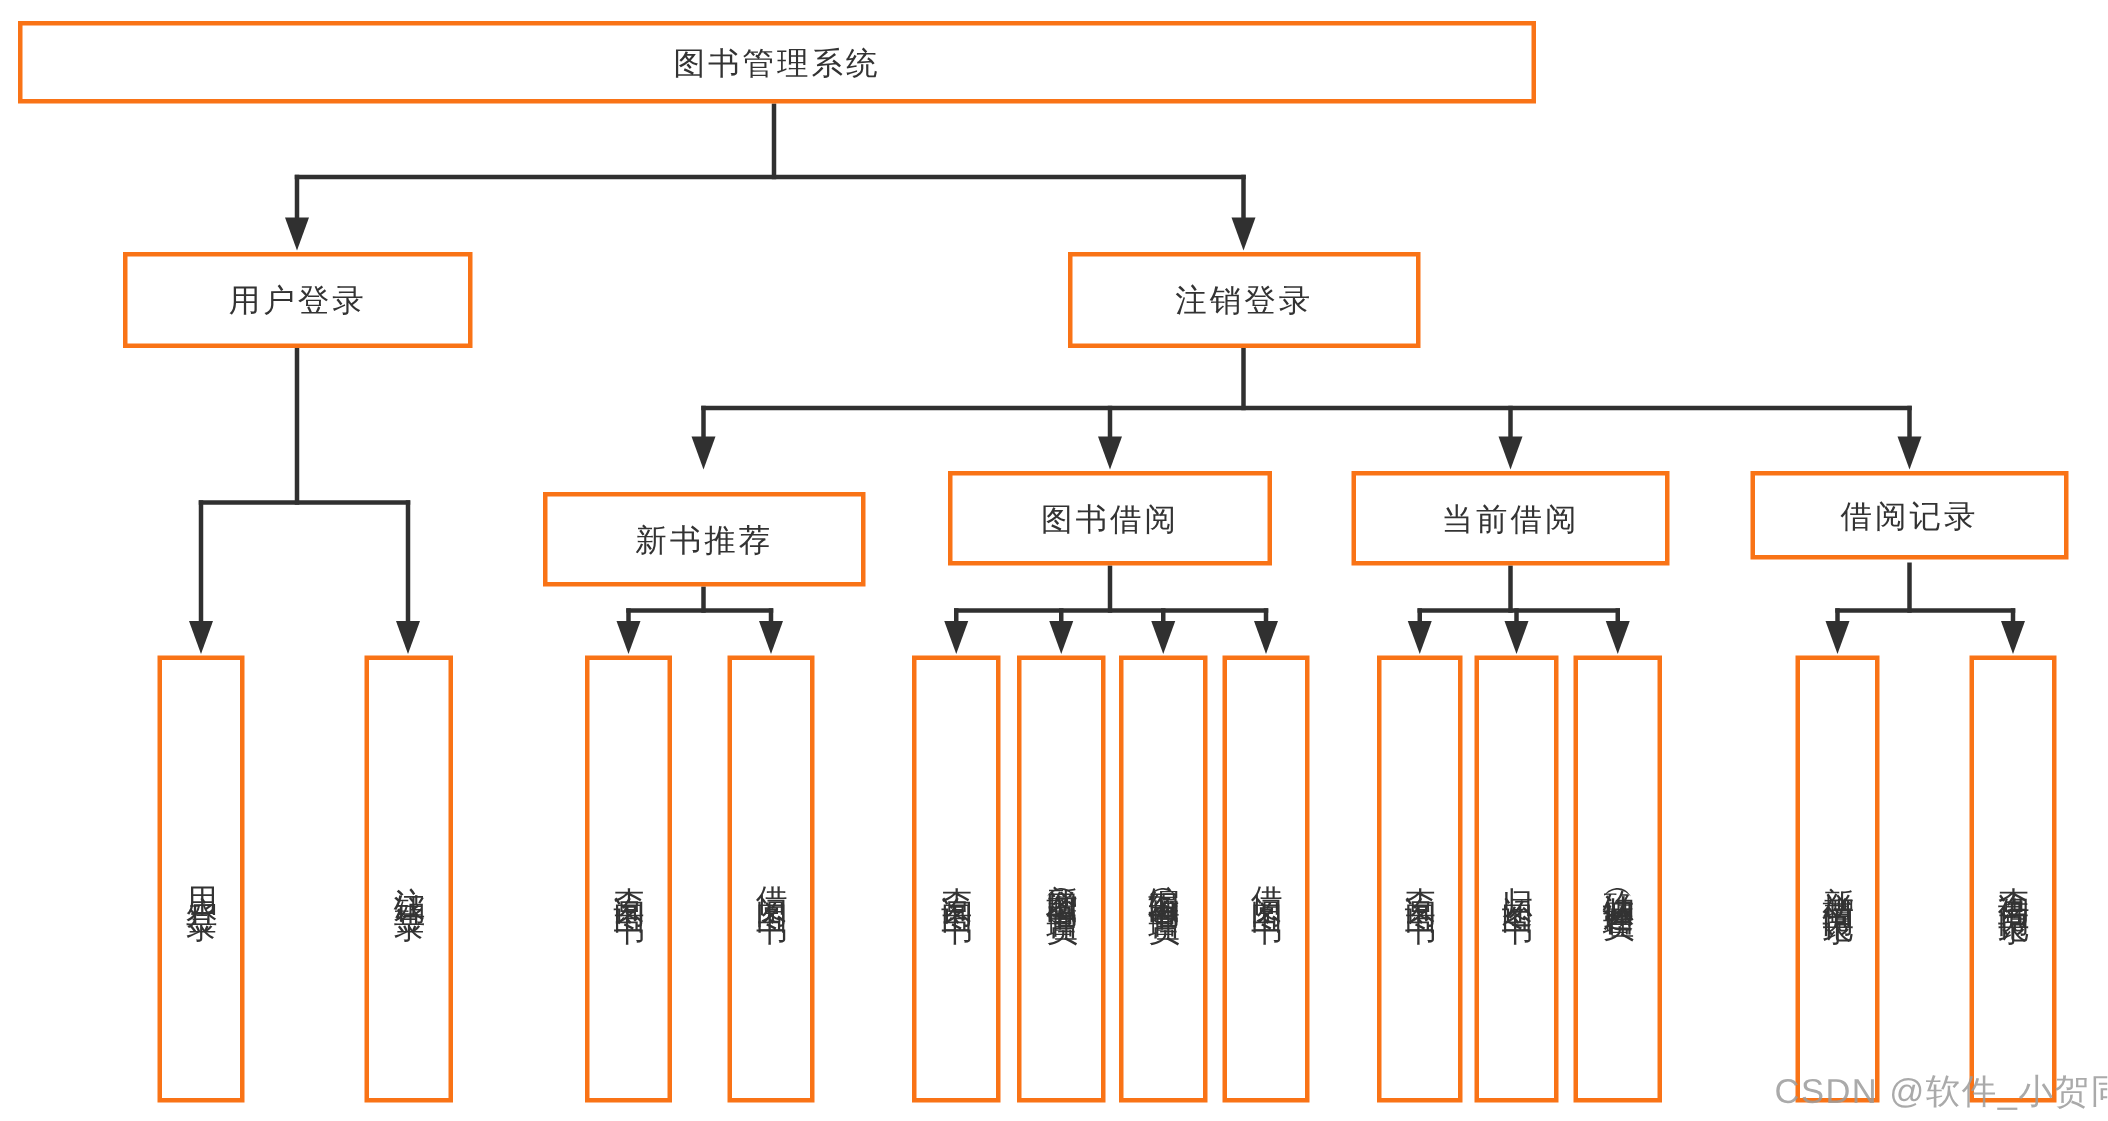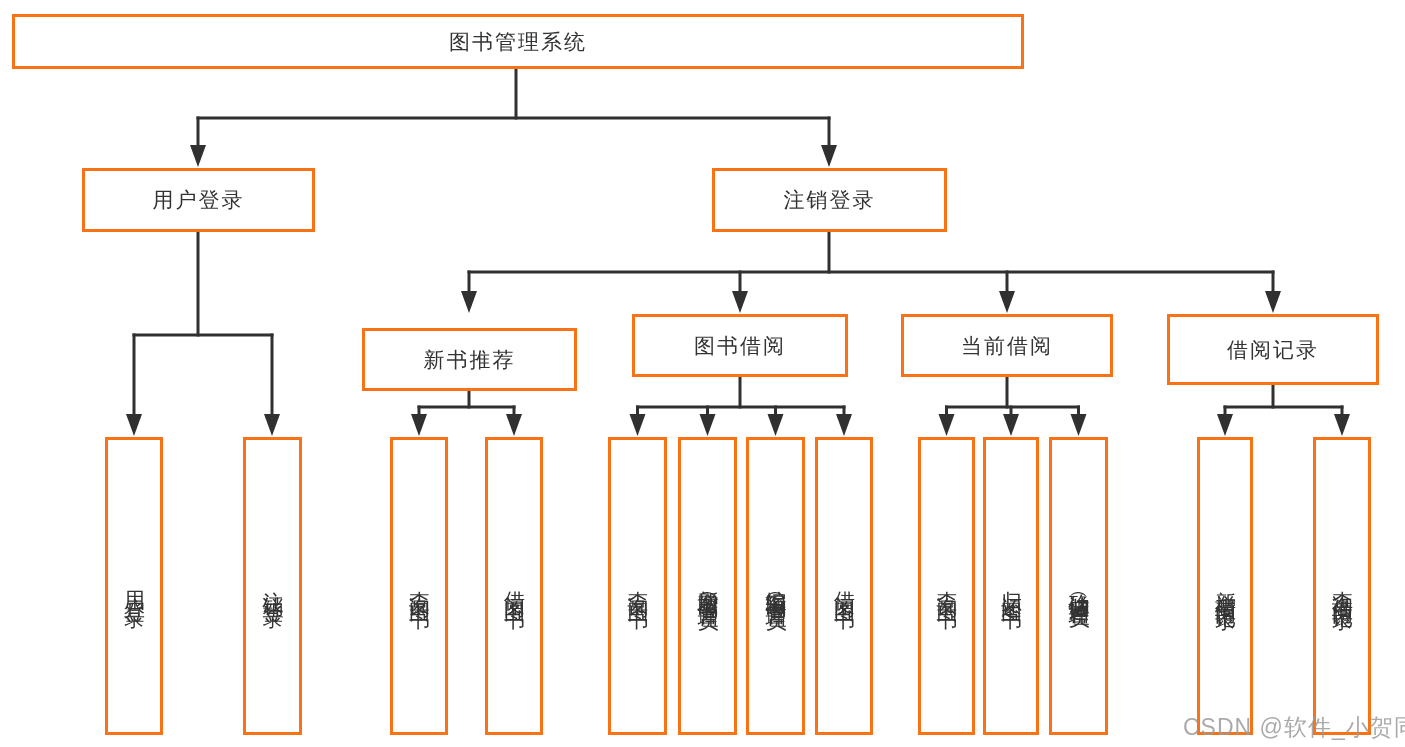--- a/index.html
+++ b/index.html
@@ -108,21 +108,21 @@
 
   <div class="node" style="left:362px; top:328px; width:215px; height:63px;">
     <span class="hlabel">新书推荐</span>
   </div>
   <div class="node" style="left:901px; top:314px; width:212px; height:63px;">
     <span class="hlabel">当前借阅</span>
   </div>
   <div class="node" style="left:632px; top:314px; width:216px; height:63px;">
     <span class="hlabel">图书借阅</span>
   </div>
-  <div class="node" style="left:1167px; top:314px; width:212px; height:71px;">
+  <div class="node" style="left:1167px; top:314px; width:212px; height:59px;">
     <span class="hlabel">借阅记录</span>
   </div>
 
   <div class="node leaf" style="left:105px; top:437px; width:58px; height:298px;">
     <span class="vlabel">用户登录</span>
   </div>
   <div class="node leaf" style="left:243px; top:437px; width:59px; height:298px;">
     <span class="vlabel">注销登录</span>
   </div>
 

